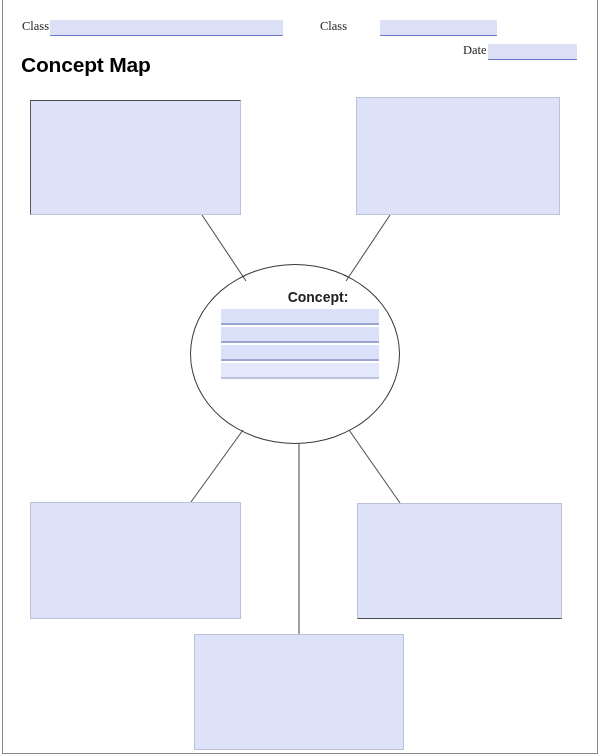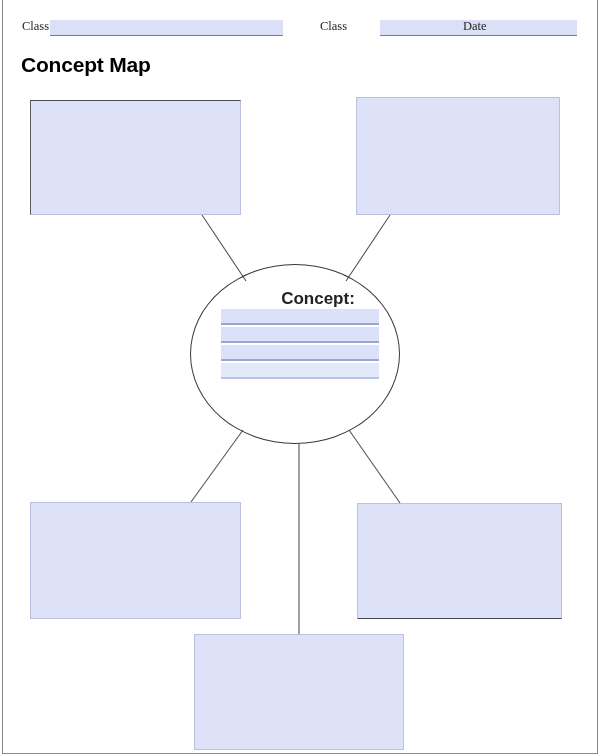--- a/index.html
+++ b/index.html
@@ -47,21 +47,21 @@
     white-space: nowrap;
   }
   .field-blank {
     background: #dbe0f7;
     border-bottom: 1.6px solid #6a79c8;
     height: 15px;
     margin-left: 1px;
   }
   #fg-name  { left: 22px;  }
   #fg-class { left: 320px; gap: 32px; }
-  #fg-date  { left: 463px; }
+  #fg-date  { left: 463px; margin-top: 24px; }
   #blank-name  { width: 233px; }
   #blank-class { width: 117px; }
   #blank-date  { width: 89px;  }
 
   
   #page-title {
     position: absolute;
     left: 21px;
     top: 53px;
     font-size: 21px;
@@ -112,21 +112,21 @@
     border-radius: 50%;
     background: transparent;
     box-sizing: border-box;
   }
   #concept-heading {
     position: absolute;
     left: 253px;
     top: 289px;
     width: 130px;
     text-align: center;
-    font-size: 17px;
+    font-size: 14px;
     font-weight: bold;
     color: #222222;
   }
   #concept-lines {
     position: absolute;
     left: 221px;
     top: 309px;
     width: 158px;
   }
   .write-line {

